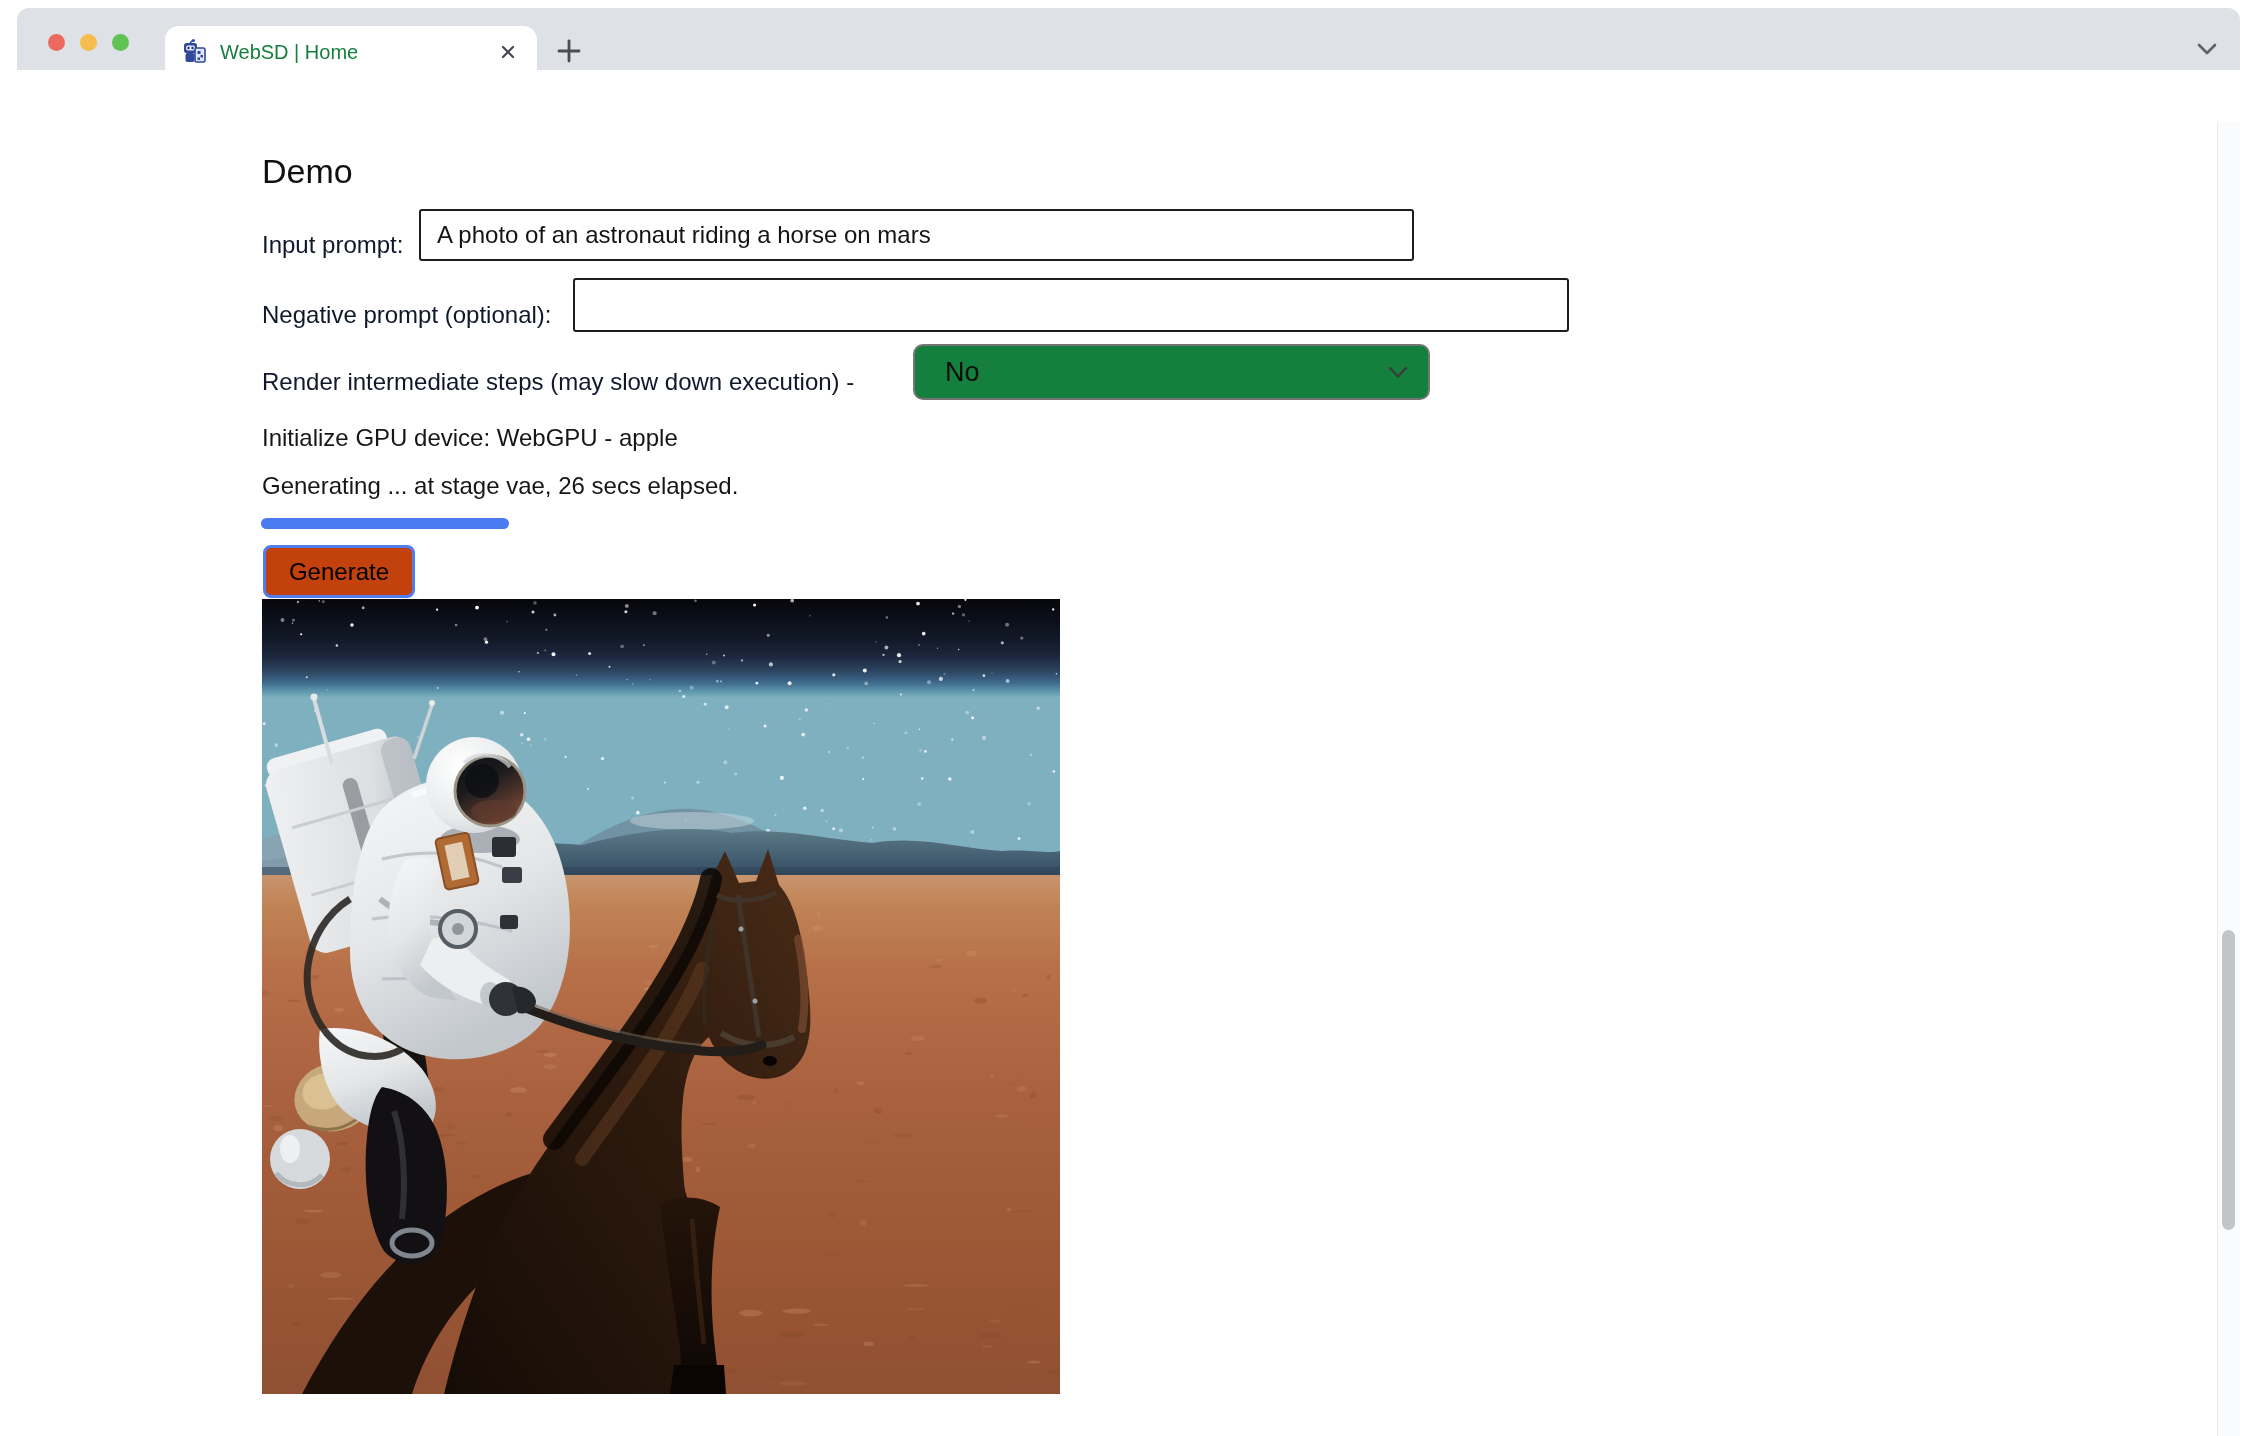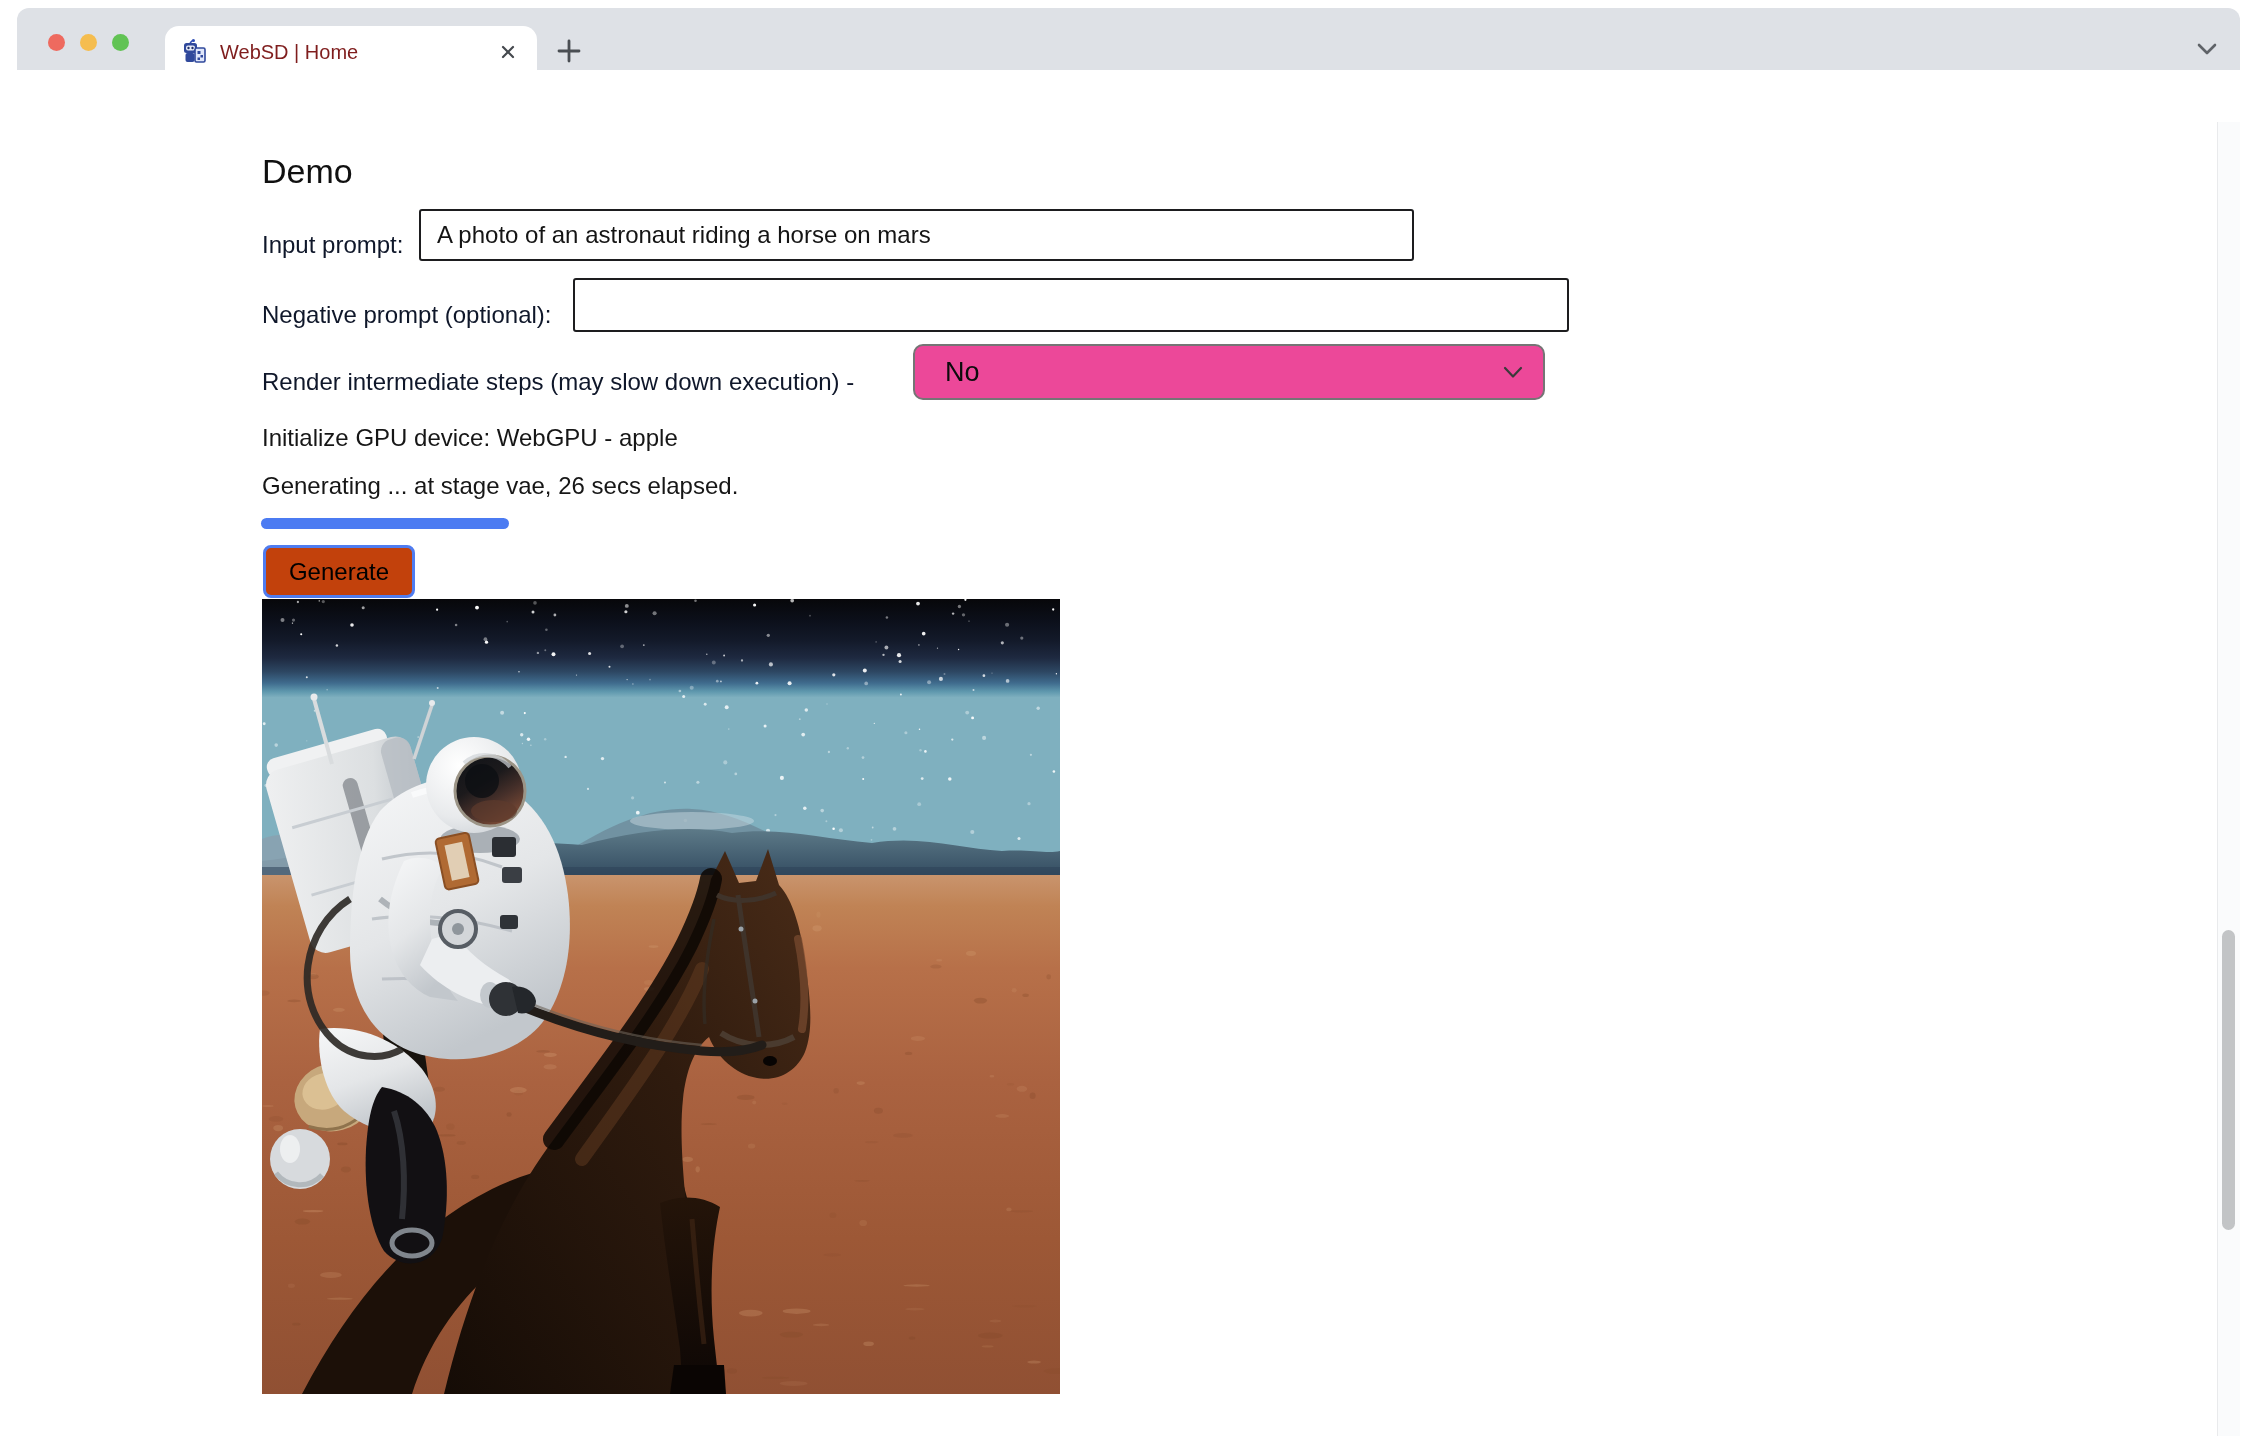--- a/index.html
+++ b/index.html
@@ -13,21 +13,21 @@
               background:#dee1e6; border-radius:12px 12px 0 0; }
   .traffic { position:absolute; top:26px; width:17px; height:17px; border-radius:50%; }
   .t-close { left:31px; background:#ee6a5f; }
   .t-min   { left:63px; background:#f5bd4f; }
   .t-zoom  { left:95px; background:#61c354; }
 
   .tab { position:absolute; left:148px; top:18px; width:372px; height:52px;
          background:#fff; border-radius:14px 14px 0 0; display:flex; align-items:center; }
   .tab-favicon { position:absolute; left:18px; top:13px; width:24px; height:26px; }
   .tab-title { position:absolute; left:55px; top:0; height:52px; line-height:52px;
-               font-size:20px; color:#7f1d1d; white-space:nowrap; }
+               font-size:20px; color:#15803d; white-space:nowrap; }
   .tab-close { position:absolute; right:16px; top:13px; width:26px; height:26px;
                display:flex; align-items:center; justify-content:center; border-radius:50%; }
   .newtab { position:absolute; left:534px; top:25px; width:36px; height:36px;
             display:flex; align-items:center; justify-content:center; }
   .strip-chevron { position:absolute; left:2174px; top:30px; width:32px; height:22px;
                    display:flex; align-items:center; justify-content:center; }
 
   
   .toolbar { position:absolute; left:0; top:70px; width:2223px; height:50px; background:#fff; }
   .nav-ic { position:absolute; top:80px; width:34px; height:34px; display:flex;
@@ -68,22 +68,22 @@
   .form-row { position:absolute; left:245px; display:flex; align-items:center; }
   .row-input1 { top:87px;  height:52px; }
   .row-input2 { top:156px; height:54px; }
   .row-select { top:222px; height:56px;gap:32px; }
   .f-label { font-size:24px; color:#0f172a; white-space:nowrap; flex:none;margin-top:19px; }
   .lbl1 { width:157px; } .lbl2 { width:311px; } .lbl3 { width:619px; }
   .txt-input { height:100%; border:2px solid #1d1d1f; border-radius:3px; background:#fff;
                font-family:"Liberation Sans",sans-serif; font-size:24px; color:#141414;
                padding:12px 16px; outline:none; }
   .in1 { width:995px; } .in2 { width:996px; }
-  .fake-select { width:632px; height:100%; border:2px solid #757575; border-radius:10px;
-                 background:#ec4899; display:flex; align-items:center; justify-content:space-between;
+  .fake-select { width:517px; height:100%; border:2px solid #757575; border-radius:10px;
+                 background:#15803d; display:flex; align-items:center; justify-content:space-between;
                  padding:0 20px 0 30px; font-size:27px; color:#0c0c0c; }
   .status-line { position:absolute; left:245px; font-size:24px; color:#161616; }
   .st-gpu { top:302px; } .st-gen { top:350px; }
   .progress-fill { position:absolute; left:244px; top:396px; height:11px;
                    border-radius:6px; background:#4b7bf2; }
   .generate-btn { position:absolute; left:246px; top:423px; width:152px; height:53px;
                   background:#c2410c; border:3px solid #4f7cf0; border-radius:8px;
                   font-family:"Liberation Sans",sans-serif; font-size:24px; color:#000;
                   display:flex; align-items:center; justify-content:center; }
   .gen-image { position:absolute; left:245px; top:477px; width:798px; height:795px;

